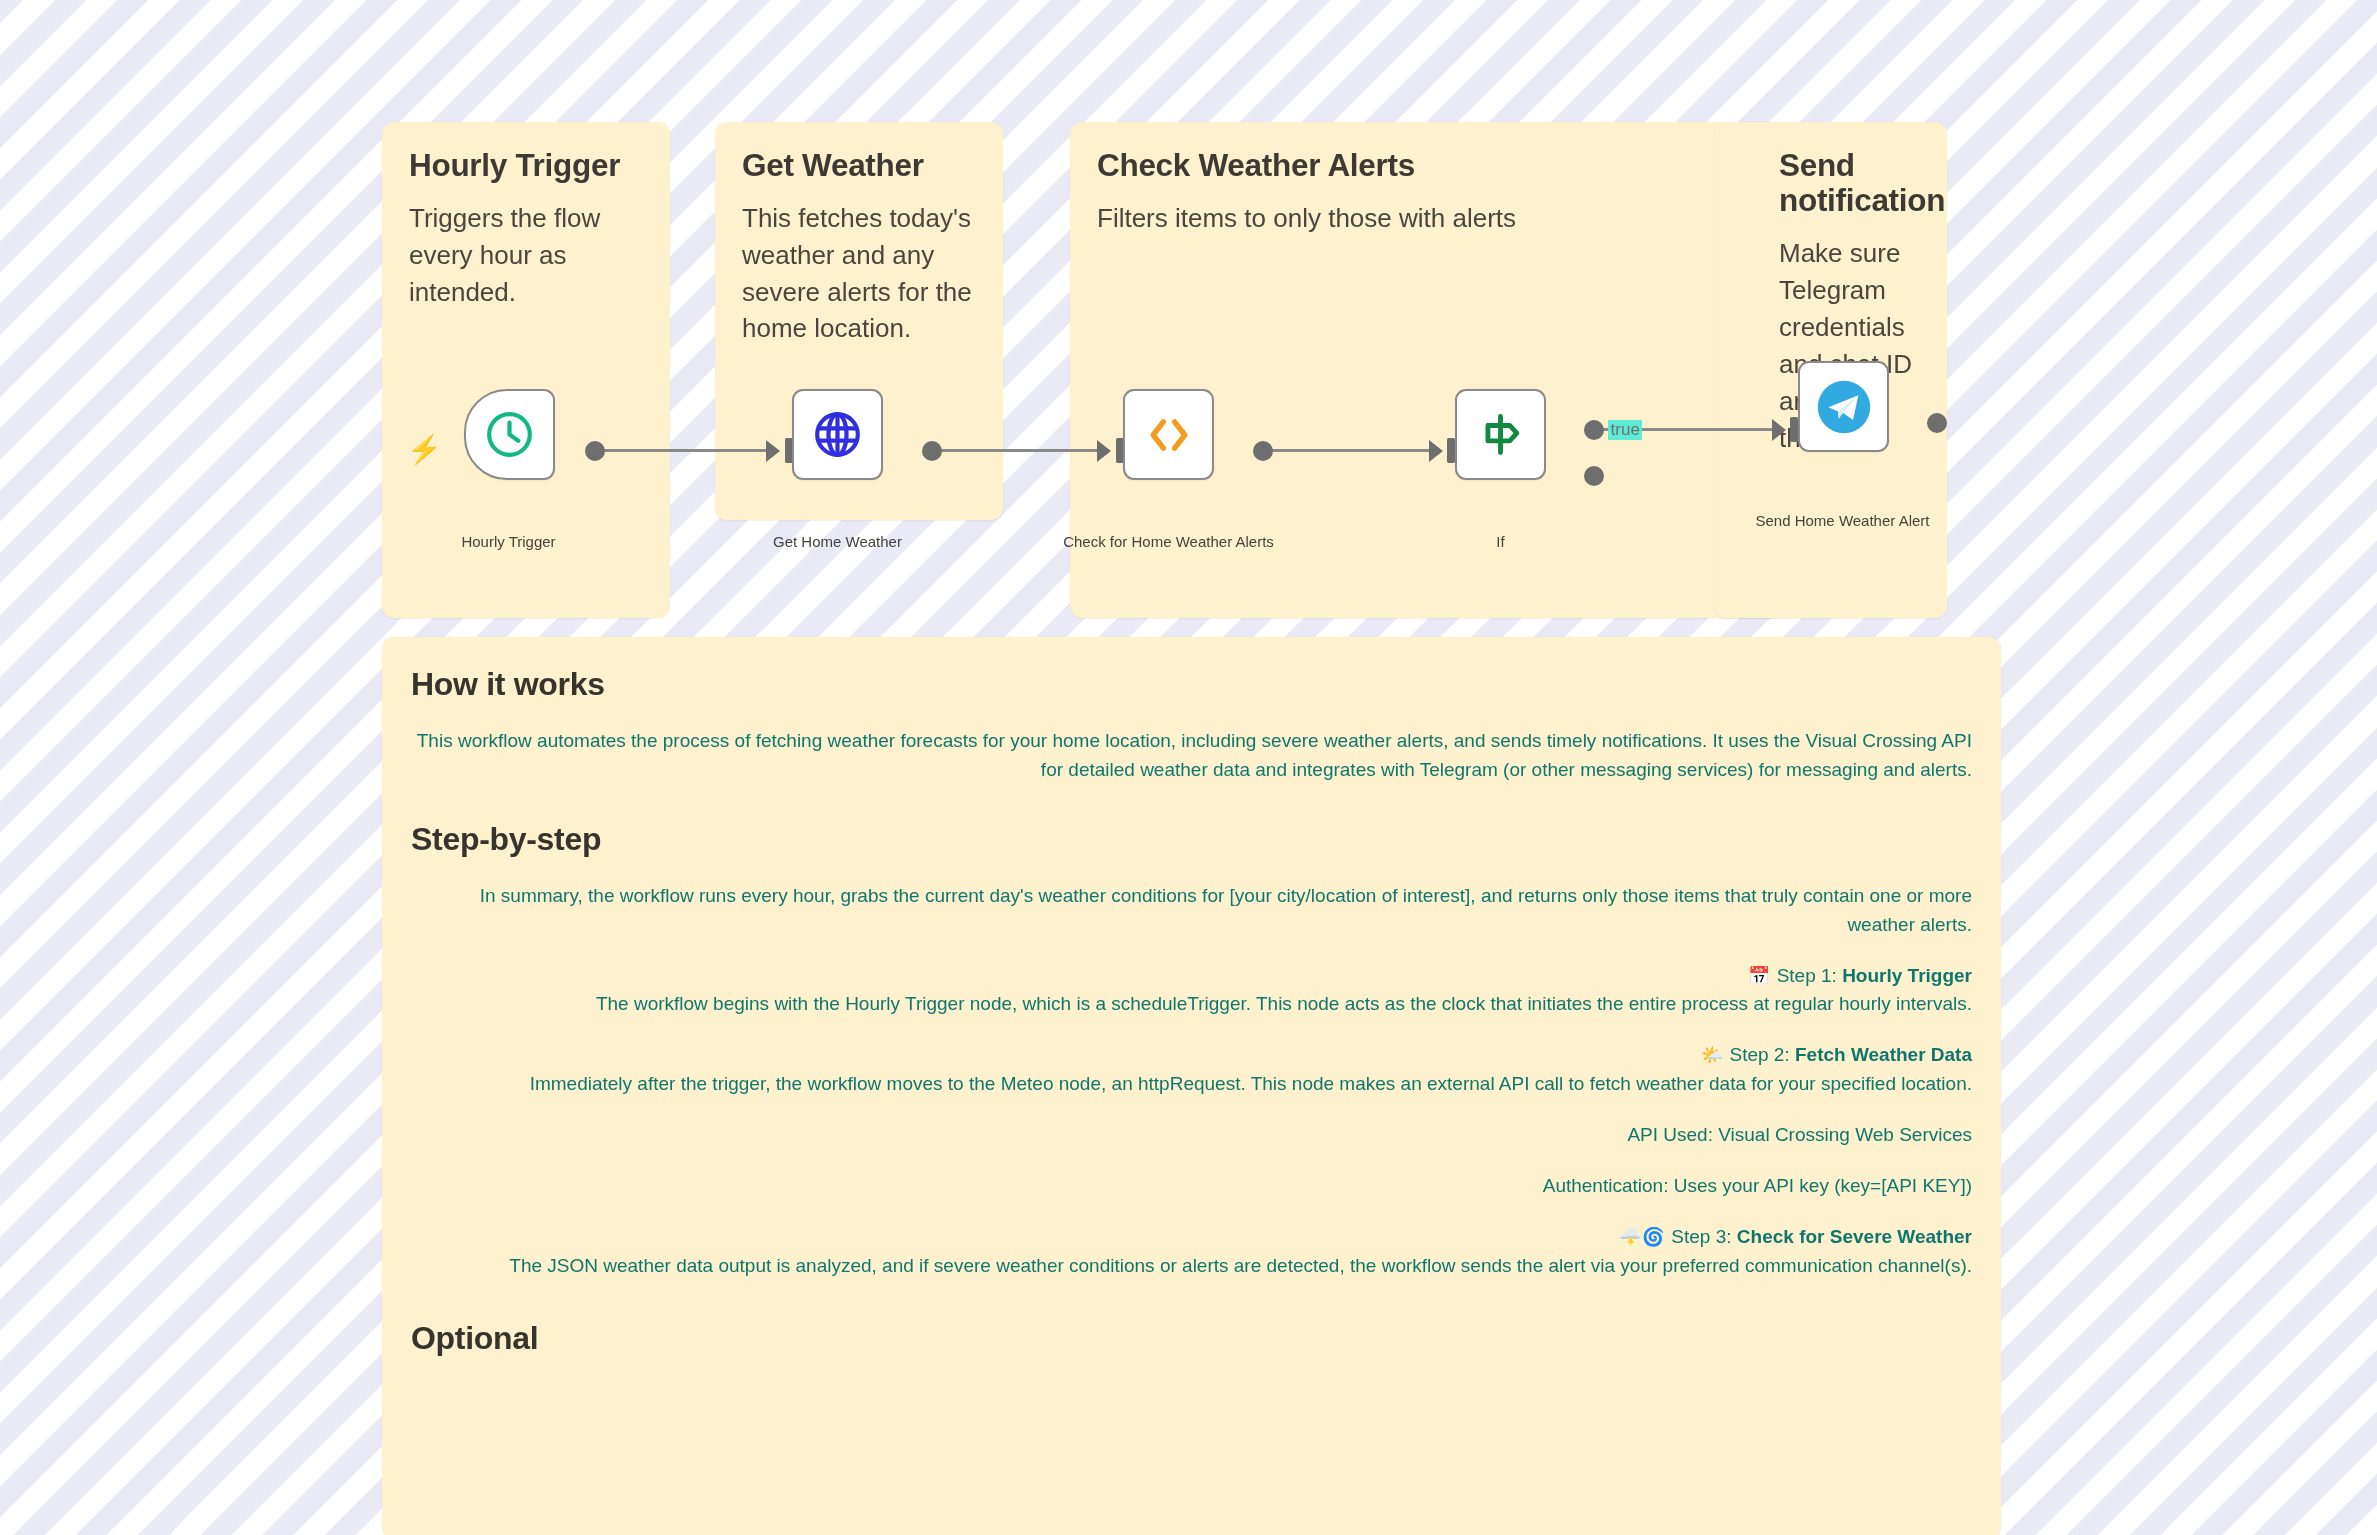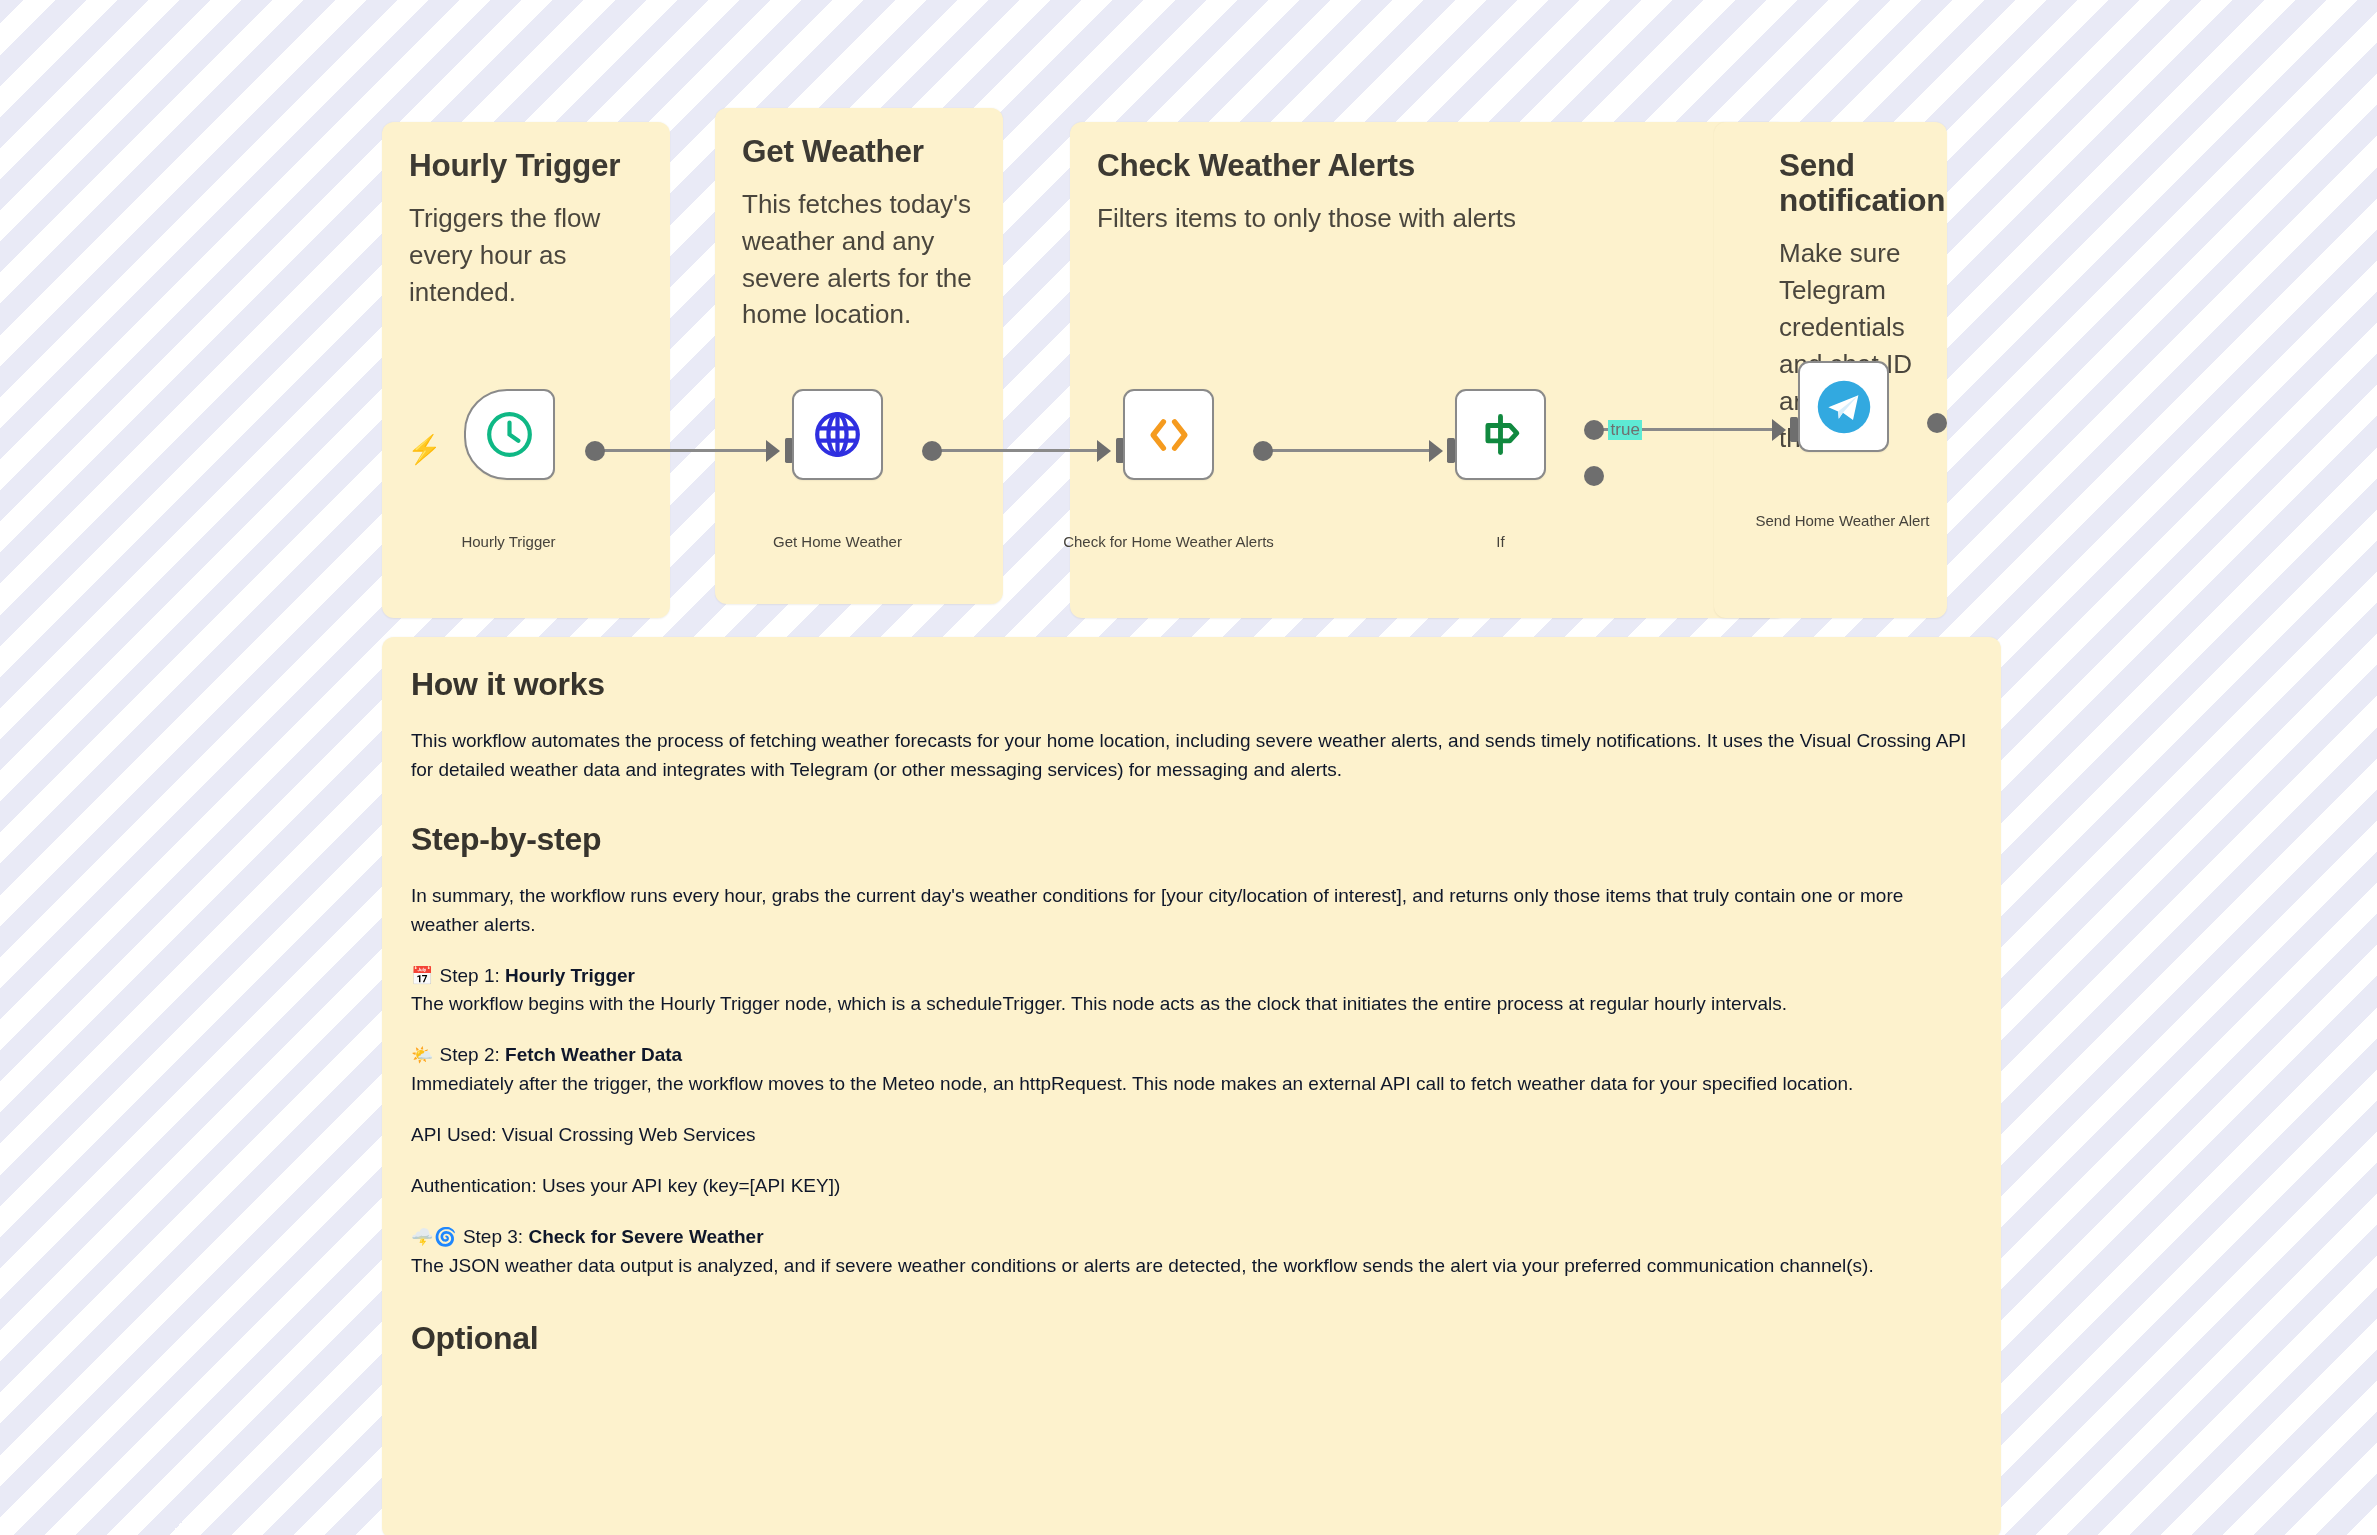--- a/index.html
+++ b/index.html
@@ -39,21 +39,21 @@
   }
   .sticky-body {
     font-size: 26px;
     color: #4a463d;
     line-height: 1.42;
     margin-top: 17px;
   }
 
   
   #sticky-hourly   { left: 382px; top: 122px; width: 288px; height: 496px; }
-  #sticky-weather  { left: 715px; top: 108px; width: 288px; height: 496px; }
+  #sticky-weather  { left: 715px; top: 122px; width: 288px; height: 398px; }
   #sticky-alerts   { left: 1070px; top: 122px; width: 717px; height: 496px; }
   #sticky-send     { left: 1714px; top: 122px; width: 233px; height: 496px; padding-left: 38px; }
   .sticky .inner   { padding: 25.5px 27px; }
 
   
   #sticky-doc {
     left: 382px; top: 637px; width: 1619px; height: 902px;
     padding: 29px 29px 0 29px;
     overflow: hidden;
   }
@@ -63,22 +63,23 @@
     font-size: 32px;
     font-weight: bold;
     color: #37342d;
     letter-spacing: -0.3px;
     margin-bottom: 24px;
   }
   .h2.spaced { margin-top: 36px; }
   .p {
     font-size: 19px;
     line-height: 1.52;
-    color: #0f172a;
+    color: #0f766e;
     margin-bottom: 22px;
+    text-align: right;
   }
   .p strong { font-weight: bold; }
   .emoji { font-size: 18px; letter-spacing: 0.9px; }
 
   
   .node {
     position: absolute;
     width: 91px;
     height: 91px;
     background: #ffffff;

